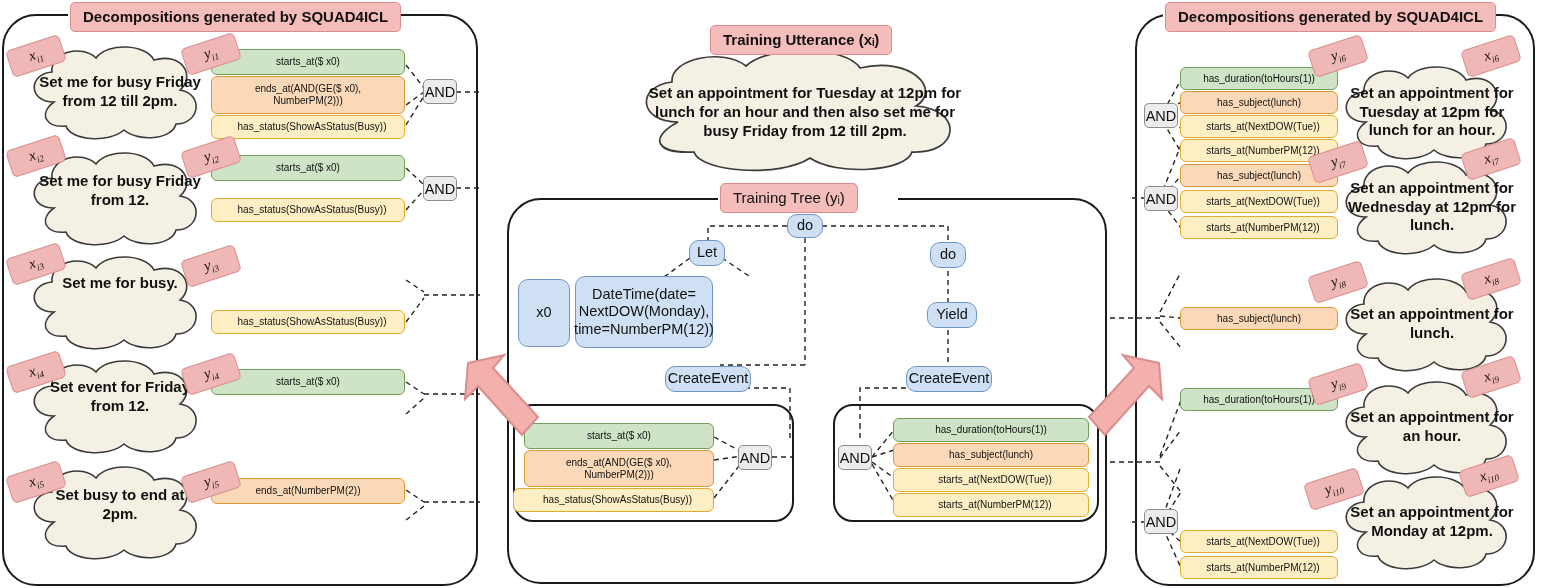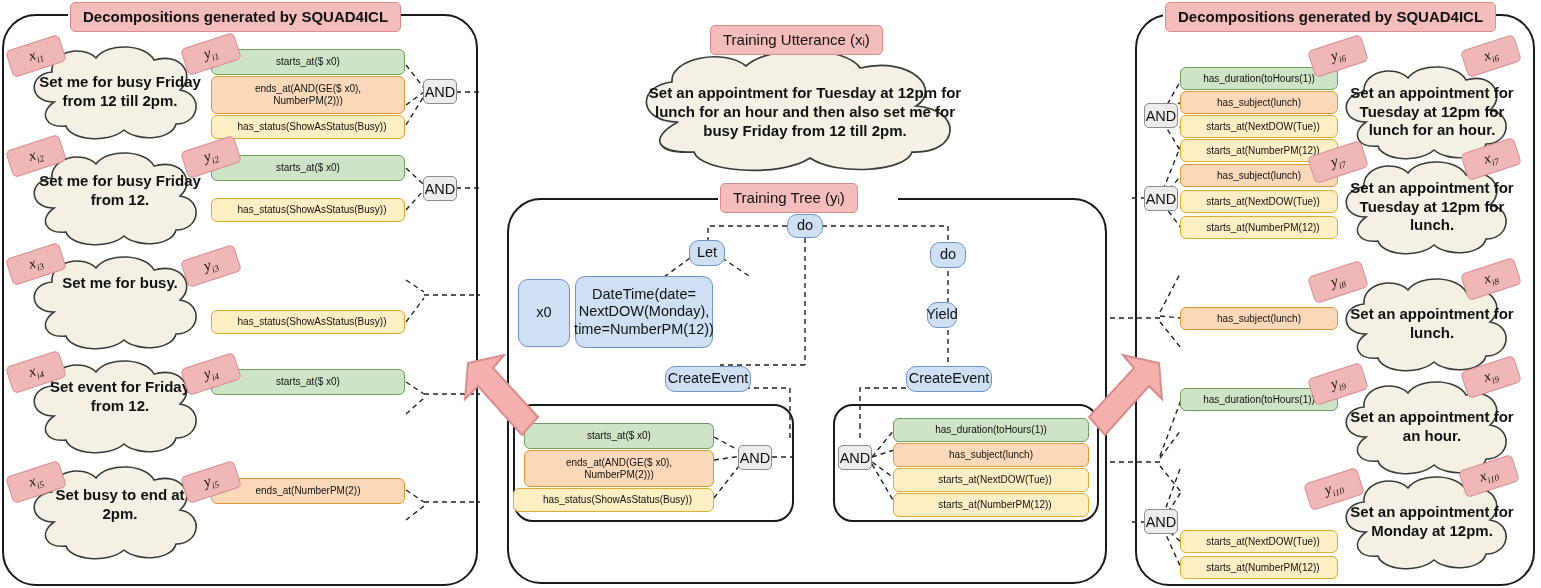--- a/index.html
+++ b/index.html
@@ -277,34 +277,34 @@
     <svg viewBox="0 0 370 125" preserveAspectRatio="none">
       <path d="M58,74 C18,74 16,38 52,34 C50,10 104,0 126,18 C150,-4 226,-2 240,20
                C292,8 322,42 296,58 C344,62 340,106 292,104 C286,124 216,128 190,110
                C160,130 80,124 74,104 C36,106 28,90 58,74 Z" fill="#f4f1e4" stroke="#3a3a3a" stroke-width="1.7"></path>
     </svg>
     <div class="cloud-text" style="padding-top:4px;">Set an appointment for Tuesday at 12pm
 for lunch for an hour and then also
 set me for busy Friday from
 12 till 2pm.</div>
   </div>
-  <div class="abs chip-plain" style="left:710px;top:25px;">Training Utterance (xᵢ)</div>
+  <div class="abs chip-plain" style="left:710px;top:25px;font-weight:bold;">Training Utterance (xᵢ)</div>
 
   <div class="abs panel" style="left:507px;top:198px;width:600px;height:386px;"></div>
   <div class="abs" style="left:718px;top:188px;width:180px;height:22px;background:#fff;z-index:38;"></div>
   <div class="abs chip-plain" style="left:720px;top:183px;">Training Tree (yᵢ)</div>
 
   <div class="abs tnode" style="left:787px;top:214px;width:36px;height:24px;">do</div>
   <div class="abs tnode" style="left:689px;top:240px;width:36px;height:26px;">Let</div>
   <div class="abs tnode" style="left:518px;top:279px;width:52px;height:68px;">x0</div>
   <div class="abs tnode" style="left:575px;top:276px;width:138px;height:72px;">DateTime(date=
 NextDOW(Monday),
 time=NumberPM(12))</div>
   <div class="abs tnode" style="left:930px;top:242px;width:36px;height:26px;">do</div>
-  <div class="abs tnode" style="left:927px;top:302px;width:30px;height:26px;">Yield</div>
+  <div class="abs tnode" style="left:927px;top:302px;width:50px;height:26px;">Yield</div>
   <div class="abs tnode" style="left:665px;top:366px;width:86px;height:26px;">CreateEvent</div>
   <div class="abs tnode" style="left:906px;top:366px;width:86px;height:26px;">CreateEvent</div>
 
   <div class="abs subframe" style="left:513px;top:404px;width:281px;height:118px;"></div>
   <div class="abs pbox green" style="left:524px;top:423px;width:190px;height:26px;">starts_at($ x0)</div>
   <div class="abs pbox orange" style="left:524px;top:450px;width:190px;height:37px;">ends_at(AND(GE($ x0),
 NumberPM(2)))</div>
   <div class="abs pbox yellow" style="left:513px;top:488px;width:201px;height:24px;">has_status(ShowAsStatus(Busy))</div>
   <div class="abs andbox" style="left:738px;top:445px;width:34px;height:25px;">AND</div>
 
@@ -345,21 +345,21 @@
   <div class="abs pbox orange" style="left:1180px;top:164px;width:158px;height:23px;">has_subject(lunch)</div>
   <div class="abs pbox yellow" style="left:1180px;top:190px;width:158px;height:23px;">starts_at(NextDOW(Tue))</div>
   <div class="abs pbox yellow" style="left:1180px;top:216px;width:158px;height:23px;">starts_at(NumberPM(12))</div>
   <div class="abs cloud" style="left:1334px;top:155px;width:196px;height:104px;">
     <svg viewBox="0 0 196 104" preserveAspectRatio="none">
       <path d="M32,62 C6,62 6,34 30,32 C28,12 60,4 74,18 C86,2 124,4 132,20
                C158,12 172,36 156,50 C180,54 176,84 152,84 C148,100 114,102 100,90
                C84,104 48,100 44,86 C24,88 16,74 32,62 Z" fill="#f4f1e4" stroke="#3a3a3a" stroke-width="1.6"></path>
     </svg>
     <div class="cloud-text" style="padding:0 10px;">Set an appointment
-for Tuesday at 12pm
+for Wednesday at 12pm
 for lunch.</div>
   </div>
   <div class="abs tag" style="left:1310px;top:148px;">
     <span>y<sub>i7</sub></span>
   </div>
   <div class="abs tag" style="left:1463px;top:145px;">
     <span>x<sub>i7</sub></span>
   </div>
 
   <div class="abs pbox orange" style="left:1180px;top:307px;width:158px;height:23px;">has_subject(lunch)</div>

